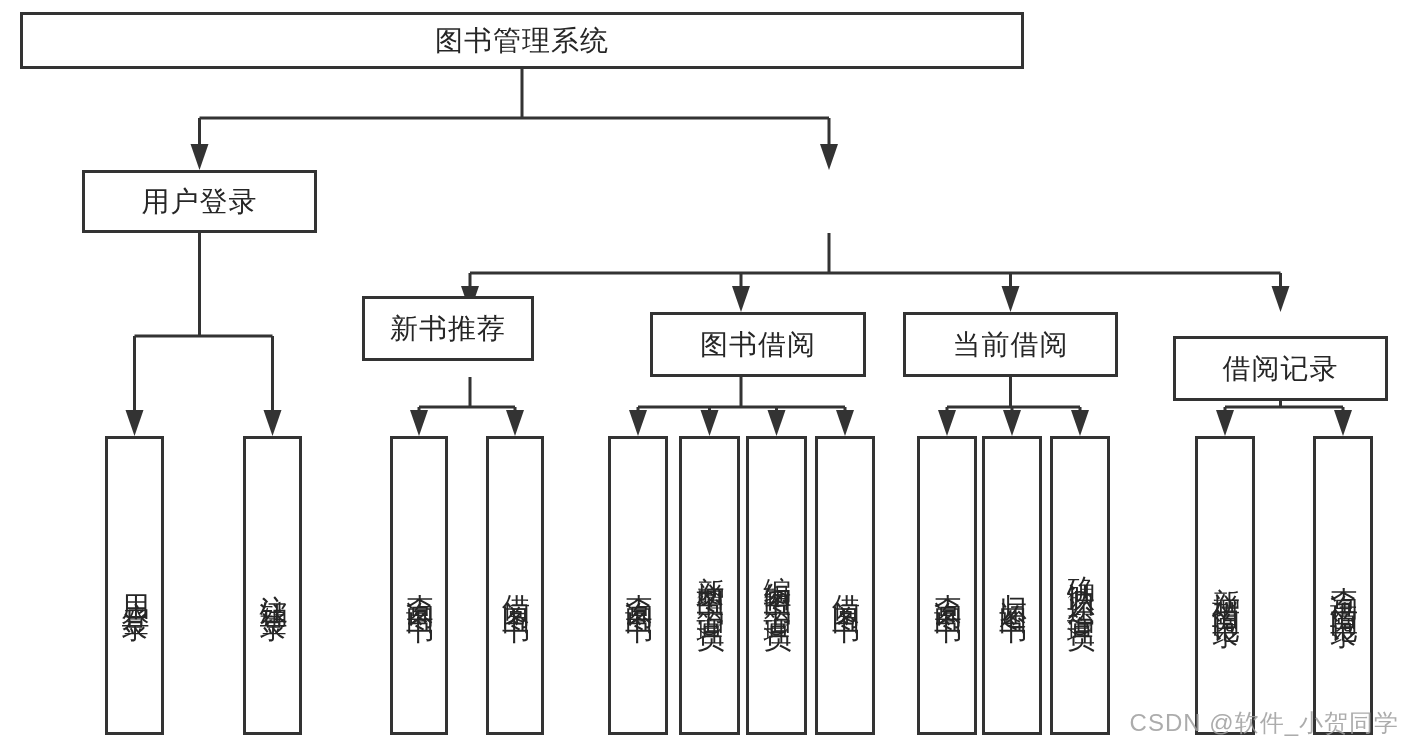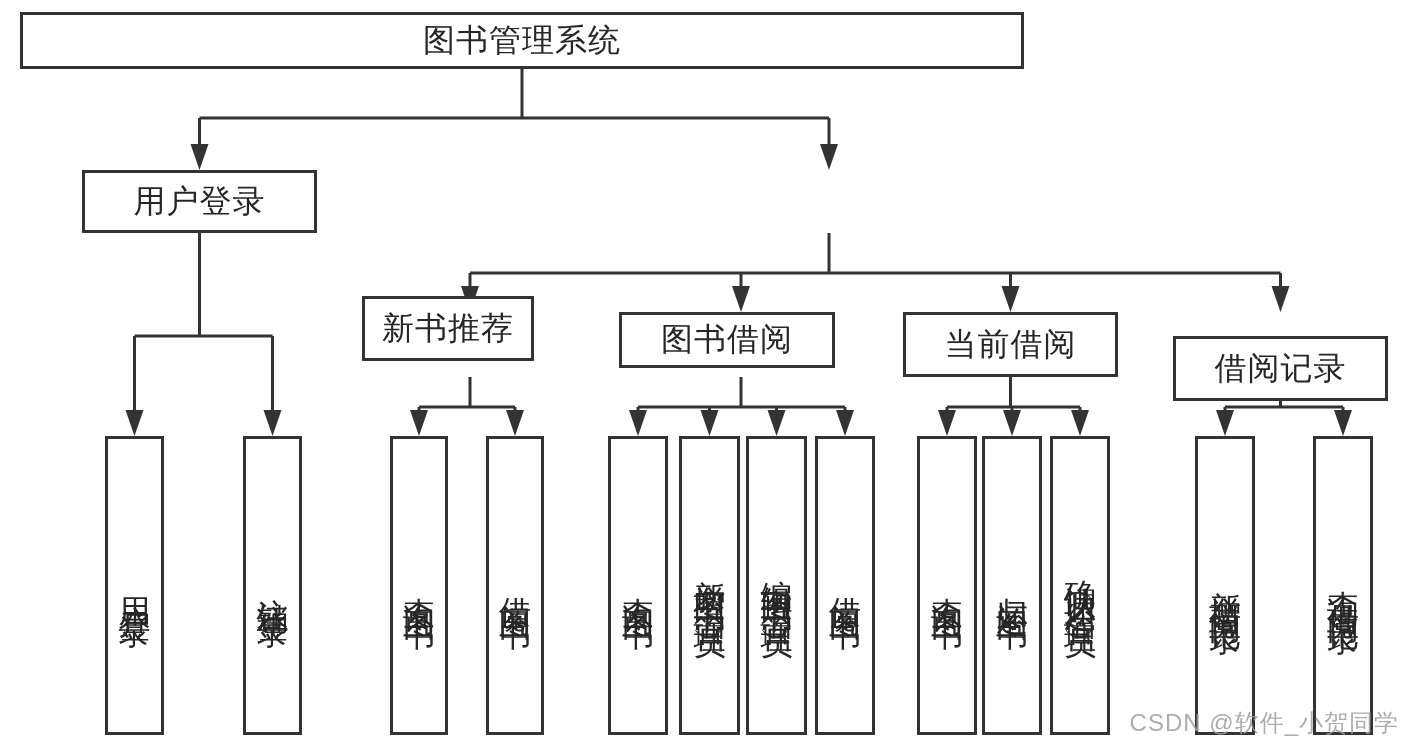--- a/index.html
+++ b/index.html
@@ -40,21 +40,21 @@
     stroke:none;
   }
   .box{
     position:absolute;
     background:var(--box-fill);
     border:3px solid var(--box-border);
     display:flex;
     align-items:center;
     justify-content:center;
     z-index:1;
-    font-size:32px;
+    font-size:28px;
     letter-spacing:1px;
     color:var(--text);
     white-space:nowrap;
   }
   .box.vertical{
     writing-mode:vertical-rl;
     text-orientation:mixed;
     letter-spacing:7px;
     white-space:normal;
     line-height:1.1;
@@ -110,21 +110,21 @@
     <path d="M1280.5 377 V407 M1225 407 H1343 M1225 407 V412 M1343 407 V412"></path>
     <polygon points="1216,410 1234,410 1225,436"></polygon>
     <polygon points="1334,410 1352,410 1343,436"></polygon>
   </svg>
 
   <div class="box" style="left:20px;top:12px;width:1004px;height:57px;">图书管理系统</div>
 
   <div class="box" style="left:82px;top:170px;width:235px;height:63px;">用户登录</div>
 
   <div class="box" style="left:362px;top:296px;width:172px;height:65px;">新书推荐</div>
-  <div class="box" style="left:619px;top:312px;width:216px;height:56px;">图书借阅</div>
+  <div class="box" style="left:650px;top:312px;width:216px;height:65px;">图书借阅</div>
   <div class="box" style="left:903px;top:312px;width:215px;height:65px;">当前借阅</div>
   <div class="box" style="left:1173px;top:312px;width:215px;height:65px;margin-top:24px;">借阅记录</div>
 
   <div class="box vertical" style="left:105px;top:436px;width:59px;height:299px;">用户登录</div>
   <div class="box vertical" style="left:243px;top:436px;width:59px;height:299px;">注销登录</div>
 
   <div class="box vertical" style="left:390px;top:436px;width:58px;height:299px;">查询图书</div>
   <div class="box vertical" style="left:486px;top:436px;width:58px;height:299px;">借阅图书</div>
 
   <div class="box vertical" style="left:608px;top:436px;width:60px;height:299px;">查询图书</div>

